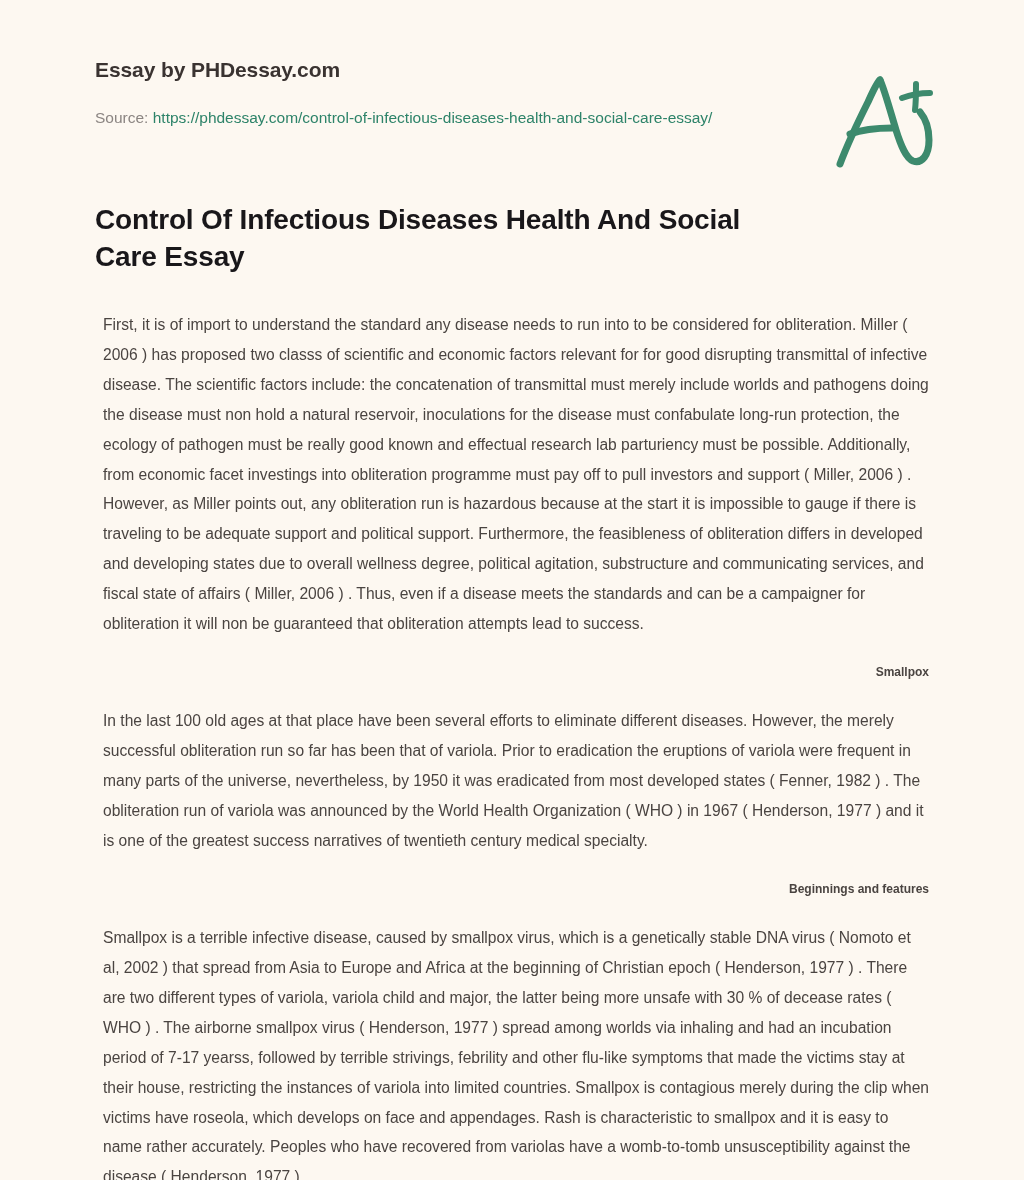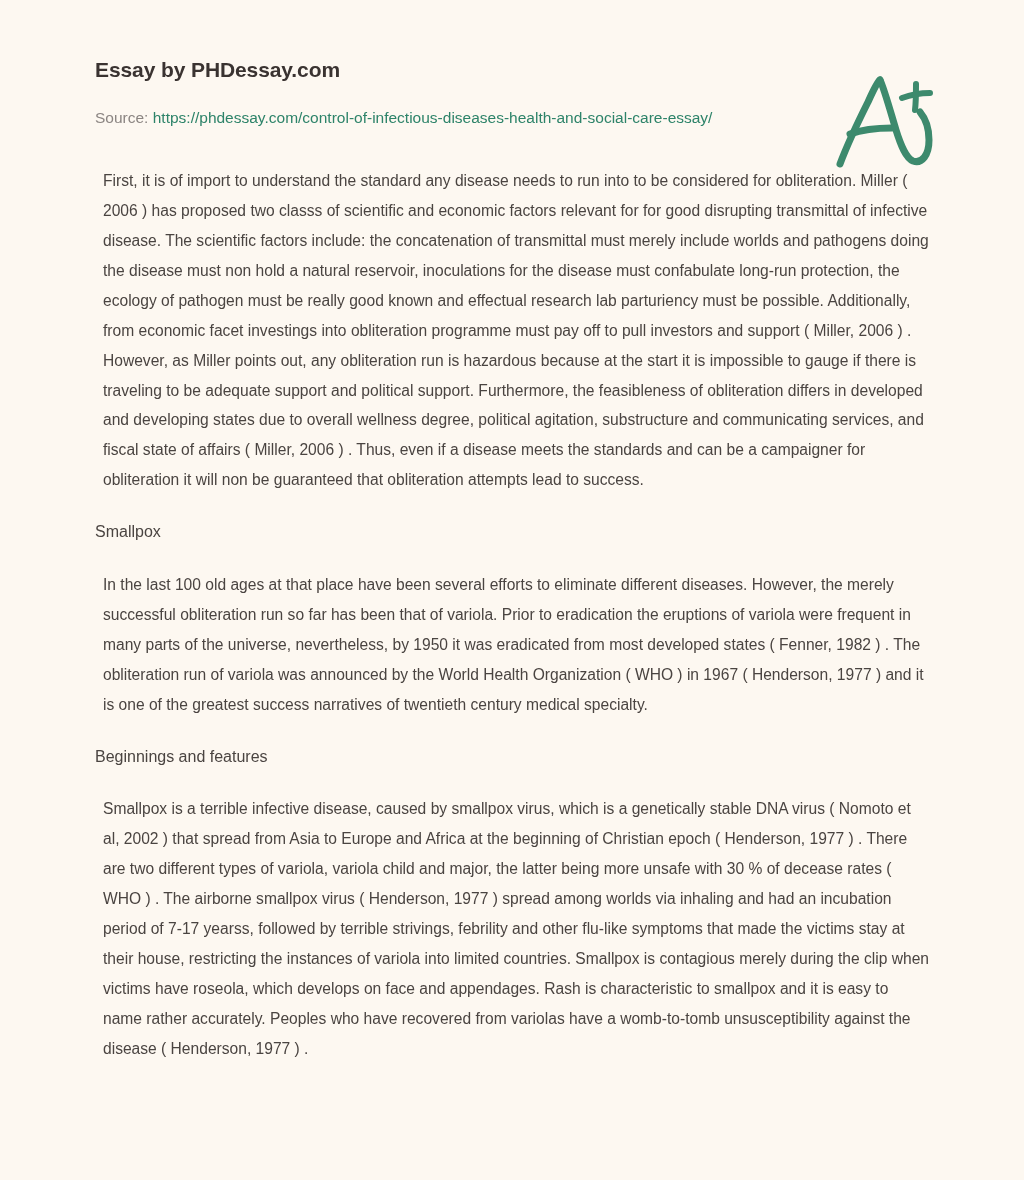--- a/index.html
+++ b/index.html
@@ -93,25 +93,26 @@
     line-height: 1.92;
     color: #4a4441;
     margin: 0 0 22px 8px;
     max-width: 845px;
     text-align: left;
   }
 
   .para:last-child { margin-bottom: 0; }
 
   .subhead {
-    font-size: 16px;
+    font-size: 12px;
     line-height: 1.92;
     color: #4a4441;
     margin: 0 0 22px 0;
-    font-weight: normal;
+    font-weight: bold;
+    text-align: right;
   }
 </style>
 </head>
 <body>
 
 <div class="page">
 
   <div class="header">
     <h1 class="brand-title">Essay by PHDessay.com</h1>
 
@@ -132,20 +133,21 @@
 
           <path d="M72 26 C 80 23, 92 21, 100 21" stroke-width="6"></path>
 
           <path d="M86 12 C 86 20, 86 30, 85 38" stroke-width="6"></path>
         </g>
       </svg>
     </div>
   </div>
 
   <div class="content">
+    <h2 class="doc-title">Control Of Infectious Diseases Health And Social Care Essay</h2>
     <div class="body-block">
         <p class="para">First, it is of import to understand the standard any disease needs to run into to be considered for obliteration. Miller ( 2006 ) has proposed two classs of scientific and economic factors relevant for for good disrupting transmittal of infective disease. The scientific factors include: the concatenation of transmittal must merely include worlds and pathogens doing the disease must non hold a natural reservoir, inoculations for the disease must confabulate long-run protection, the ecology of pathogen must be really good known and effectual research lab parturiency must be possible. Additionally, from economic facet investings into obliteration programme must pay off to pull investors and support ( Miller, 2006 ) . However, as Miller points out, any obliteration run is hazardous because at the start it is impossible to gauge if there is traveling to be adequate support and political support. Furthermore, the feasibleness of obliteration differs in developed and developing states due to overall wellness degree, political agitation, substructure and communicating services, and fiscal state of affairs ( Miller, 2006 ) . Thus, even if a disease meets the standards and can be a campaigner for obliteration it will non be guaranteed that obliteration attempts lead to success.</p>
         <p class="subhead">Smallpox</p>
         <p class="para">In the last 100 old ages at that place have been several efforts to eliminate different diseases. However, the merely successful obliteration run so far has been that of variola. Prior to eradication the eruptions of variola were frequent in many parts of the universe, nevertheless, by 1950 it was eradicated from most developed states ( Fenner, 1982 ) . The obliteration run of variola was announced by the World Health Organization ( WHO ) in 1967 ( Henderson, 1977 ) and it is one of the greatest success narratives of twentieth century medical specialty.</p>
         <p class="subhead">Beginnings and features</p>
         <p class="para">Smallpox is a terrible infective disease, caused by smallpox virus, which is a genetically stable DNA virus ( Nomoto et al, 2002 ) that spread from Asia to Europe and Africa at the beginning of Christian epoch ( Henderson, 1977 ) . There are two different types of variola, variola child and major, the latter being more unsafe with 30 % of decease rates ( WHO ) . The airborne smallpox virus ( Henderson, 1977 ) spread among worlds via inhaling and had an incubation period of 7-17 yearss, followed by terrible strivings, febrility and other flu-like symptoms that made the victims stay at their house, restricting the instances of variola into limited countries. Smallpox is contagious merely during the clip when victims have roseola, which develops on face and appendages. Rash is characteristic to smallpox and it is easy to name rather accurately. Peoples who have recovered from variolas have a womb-to-tomb unsusceptibility against the disease ( Henderson, 1977 ) .</p>
       </div>
   </div>
 
 </div>

